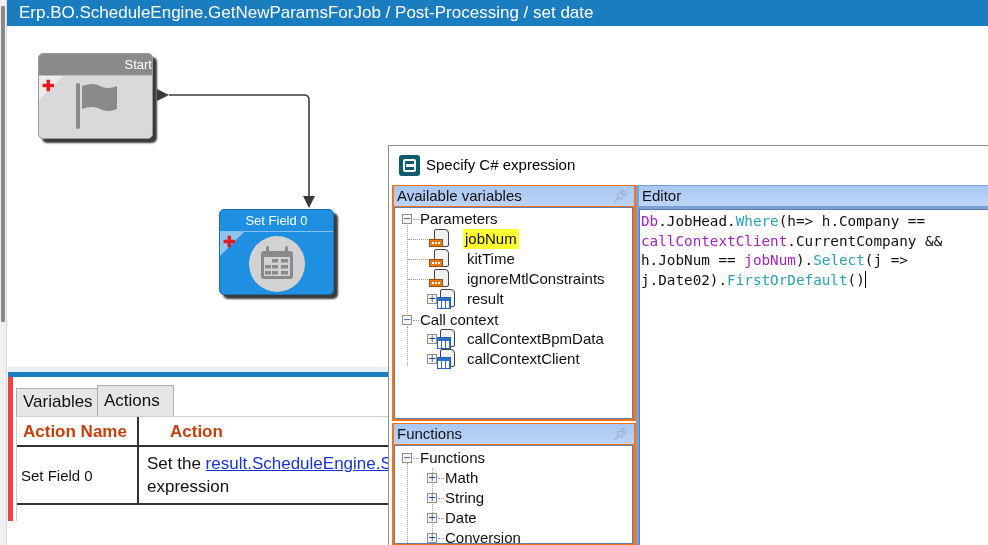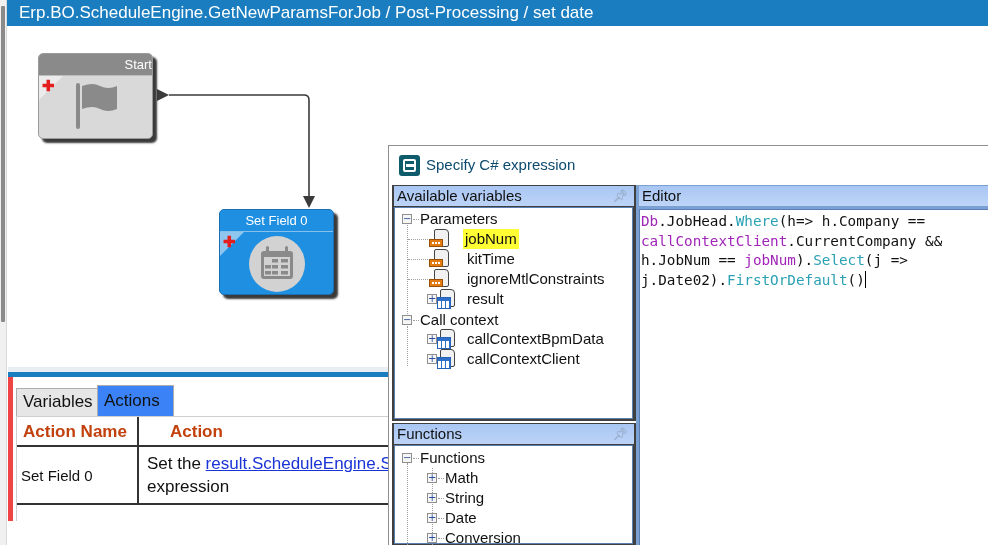--- a/index.html
+++ b/index.html
@@ -26,40 +26,40 @@
   .plus { position: absolute; left: 3px; top: 24px; color: #e41e1e; font-size: 15px; font-weight: bold; line-height: 15px; }
   .node-icon { position: absolute; left: 34px; top: 28px; }
   .connector-arrow { position: absolute; }
 
   
   .props-header { position: absolute; left: 8px; top: 372px; width: 381px; height: 29px; background: #1a7dbf; color: #fff; font-size: 17px; line-height: 29px; padding-left: 5px; }
   .props-top-line { position: absolute; left: 8px; top: 367px; width: 381px; height: 5px; background: #e9edf4; }
   .props-body { position: absolute; left: 8px; top: 377px; width: 381px; height: 144px; background: #ffffff; border-left: 5px solid #ef4444; }
   .tab { position: absolute; top: 8px; height: 31px; font-size: 17px; line-height: 30px; padding: 0 6px; color: #111; }
   .tab-variables { left: 3px; width: 82px; background: #e6e6e6; border: 1px solid #adadad; border-bottom: none; top: 11px; height: 28px; line-height: 26px; }
-  .tab-actions { left: 84px; width: 77px; background: #3b82f6; border: 1px solid #adadad; border-bottom: none; }
+  .tab-actions { left: 84px; width: 77px; background: #e5e5e5; border: 1px solid #adadad; border-bottom: none; }
   .grid { position: absolute; left: 3px; top: 39px; width: 378px; height: 105px; border-top: 1px solid #cfcfcf; border-left: 1px solid #cfcfcf; }
   .grid-head { position: absolute; left: 0; top: 0; width: 378px; height: 30px; border-bottom: 2px solid #333; }
   .gh { position: absolute; top: 0; height: 30px; line-height: 30px; font-size: 17px; font-weight: bold; color: #c2410c; padding-left: 6px; }
   .gh-name { left: 0; width: 122px; border-right: 2px solid #333; }
   .gh-action { left: 122px; width: 292px; padding-left: 31px; }
   .grid-row { position: absolute; left: 0; top: 30px; width: 378px; height: 58px; border-bottom: 2px solid #333; }
   .gc-name { position: absolute; left: 0; top: 0; width: 122px; height: 58px; border-right: 2px solid #333; font-size: 15px; line-height: 58px; padding-left: 4px; color: #111; }
   .gc-action { position: absolute; left: 122px; top: 0; width: 256px; height: 58px; font-size: 17px; line-height: 23px; padding: 5px 0 0 8px; color: #111; white-space: nowrap; overflow: hidden; }
   .link { color: #1a33d6; text-decoration: underline; }
 
   
   .dialog { position: absolute; left: 388px; top: 145px; width: 600px; height: 400px; background: #ffffff; border: 1px solid #8f8f8f; border-right: none; border-bottom: none; }
   .dlg-title { position: absolute; left: 0; top: 0; width: 600px; height: 38px; background: #ffffff; }
   .dlg-logo { position: absolute; left: 10px; top: 9px; width: 21px; height: 21px; background: #0e5c6b; border-radius: 3px; }
   .dlg-logo span { position: absolute; left: 4px; top: 4px; width: 13px; height: 13px; border: 2.5px solid #fff; border-radius: 2px; }
   .dlg-logo span::after { content: ""; position: absolute; left: 1px; top: 3px; width: 8px; height: 2.5px; background: #fff; }
-  .dlg-title-text { position: absolute; left: 37px; top: 0; line-height: 38px; font-size: 15px; color: #0c4a6e; }
-
-  .pane-frame { position: absolute; background: #404040; }
+  .dlg-title-text { position: absolute; left: 37px; top: 0; line-height: 38px; font-size: 15px; color: #000000; }
+
+  .pane-frame { position: absolute; background: #f97316; }
   .vars-frame { left: 3px; top: 39px; width: 244px; height: 236px; }
   .funcs-frame { left: 3px; top: 277px; width: 244px; height: 123px; padding-left: 9px; }
   .editor-frame { left: 247px; top: 39px; width: 353px; height: 361px; background: #7aa0d4; }
   .pane-header { position: absolute; left: 2px; top: 1px; right: 2px; height: 20px; background: linear-gradient(#a9c7f4, #bcd3f6); color: #111; font-size: 15px; line-height: 20px; padding-left: 3px; }
   .pin { position: absolute; right: 6px; top: 0; color: #8a9ab0; font-size: 12px; }
   .pane-body { position: absolute; left: 2px; top: 22px; right: 3px; bottom: 2px; background: #fff; border: 1px solid #5b7fb0; }
   .editor-frame .pane-header { left: 3px; right: 0; background: linear-gradient(#a8c6f3, #bed5f7); }
   .editor-frame .pane-body { left: 3px; right: 0; top: 24px; bottom: 0; }
 
   .tree { position: absolute; left: 0; top: 0; width: 100%; font-size: 15px; color: #111; }

